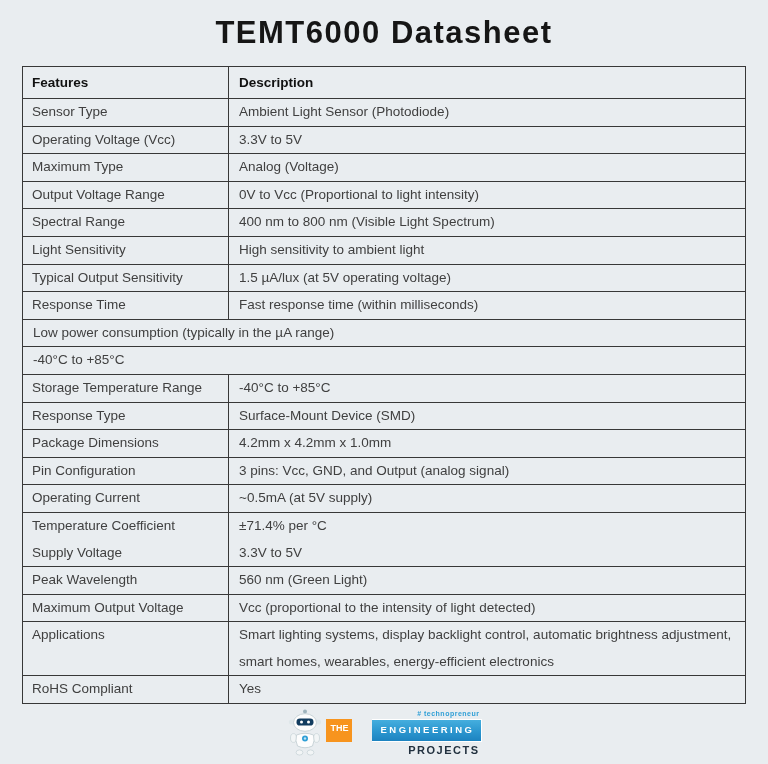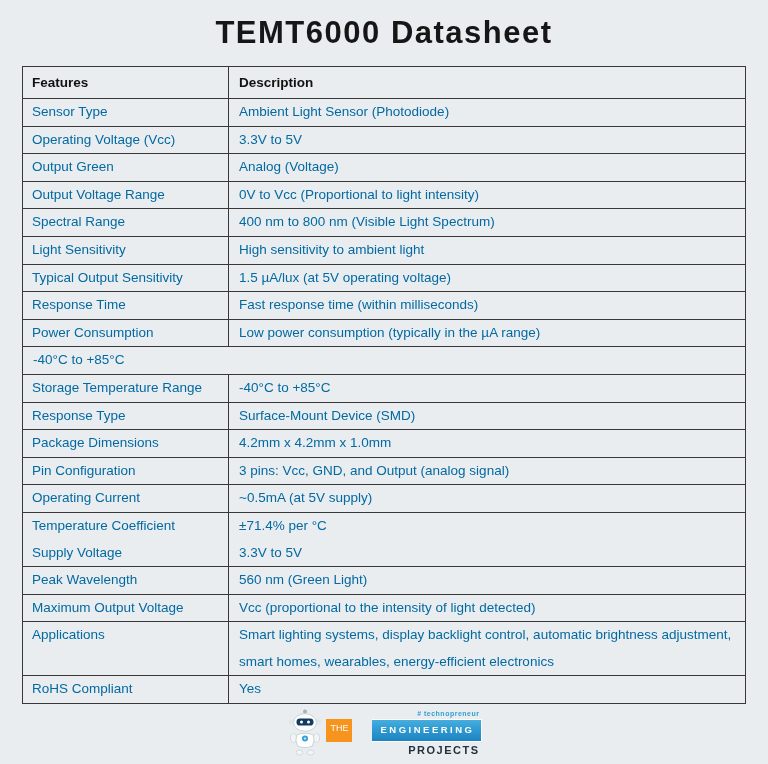--- a/index.html
+++ b/index.html
@@ -34,21 +34,21 @@
   .cell { overflow: hidden; }
   .cell.feature {
     flex: 0 0 206px; width: 206px;
     border-right: 1.5px solid #383838;
     padding-left: 9px;
   }
   .cell.desc { flex: 1; padding-left: 10px; }
   .line {
     height: 26.6px; line-height: 26.6px;
     font-size: 13.5px;
-    color: #0369a1;
+    color: #404040;
     white-space: nowrap;
   }
   .thead .line { height: 31px; line-height: 31px; font-weight: bold; color: #111; }
 
   
   .footer {
     margin-top: 5px;
     display: flex;
     justify-content: center;
     align-items: center;
@@ -60,21 +60,21 @@
     color: #2f9fd6;
     text-align: right;
     letter-spacing: 0.5px;
     margin-bottom: 2px;
     padding-right: 2px;
   }
   .boxes { display: flex; }
   .box-the {
     background: #f7941e;
     color: #ffffff;
-    font-size: 9px; font-weight: normal;
+    font-size: 9px; font-weight: bold;
     padding: 4px 4px 3px 4px;
     margin-right: 20px;
   }
   .box-eng {
     background: linear-gradient(180deg, #45aede 0%, #2b96cf 55%, #1d83c0 100%);
     color: #ffffff;
     font-size: 9.5px; font-weight: bold;
     letter-spacing: 2.5px;
     padding: 4px 6px 6px 8px;
     border: 1px solid #ffffff;
@@ -117,21 +117,21 @@
         <div class="trow">
           <div class="cell feature">
             <div class="line">Operating Voltage (Vcc)</div>
           </div>
           <div class="cell desc">
             <div class="line">3.3V to 5V</div>
           </div>
         </div>
         <div class="trow">
           <div class="cell feature">
-            <div class="line">Output Green</div>
+            <div class="line">Maximum Type</div>
           </div>
           <div class="cell desc">
             <div class="line">Analog (Voltage)</div>
           </div>
         </div>
         <div class="trow">
           <div class="cell feature">
             <div class="line">Output Voltage Range</div>
           </div>
           <div class="cell desc">
@@ -164,23 +164,20 @@
         </div>
         <div class="trow">
           <div class="cell feature">
             <div class="line">Response Time</div>
           </div>
           <div class="cell desc">
             <div class="line">Fast response time (within milliseconds)</div>
           </div>
         </div>
         <div class="trow">
-          <div class="cell feature">
-            <div class="line">Power Consumption</div>
-          </div>
           <div class="cell desc">
             <div class="line">Low power consumption (typically in the µA range)</div>
           </div>
         </div>
         <div class="trow">
           <div class="cell desc">
             <div class="line">-40°C to +85°C</div>
           </div>
         </div>
         <div class="trow">

